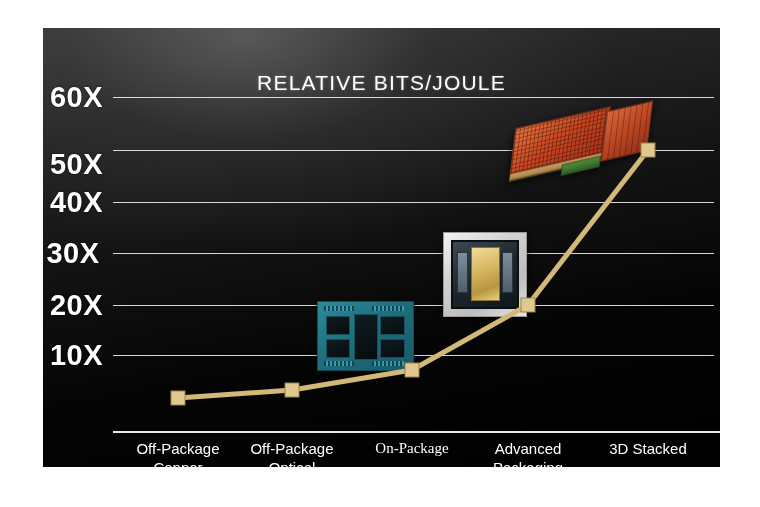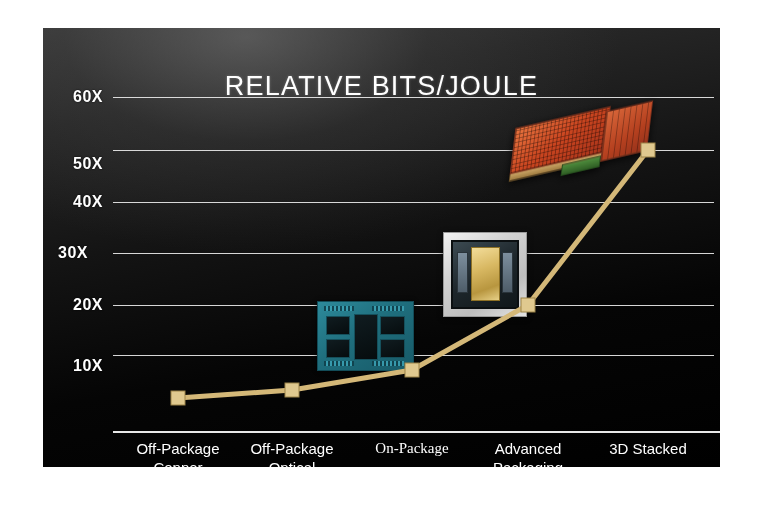--- a/index.html
+++ b/index.html
@@ -57,21 +57,21 @@
     width: 607px;
     height: 2px;
     background: #e8e8e8;
     bottom: 0;
   }
 
   .ytick {
     position: absolute;
     right: 726px;           
     color: #ffffff;
-    font-size: 16px;
+    font-size: 29px;
     font-weight: 700;
     letter-spacing: 0.5px;
     white-space: nowrap;
     text-align: right;
     width: 60px;
     transform: translateY(-50%);
     text-shadow: 0 0 2px rgba(0,0,0,0.9);
   }
 
   .xtick {
@@ -87,21 +87,21 @@
     white-space: pre-line;
   }
 
   #title {
     position: absolute;
     top: 43px;
     left: 0;
     width: 677px;
     text-align: center;
     color: #ffffff;
-    font-size: 27px;
+    font-size: 21px;
     font-weight: 400;
     letter-spacing: 1.2px;
     text-shadow: 0 0 3px rgba(255,255,255,0.25);
   }
 
   svg#series { position: absolute; left: 0; top: 0; overflow: visible; }
 
   
   .chip { position: absolute; }
 
@@ -193,21 +193,21 @@
 <div id="stage">
   <div id="panel">
 
     <div id="title">RELATIVE BITS/JOULE</div>
 
     <div class="ytick" style="left:0px; top:69px;">60X</div>
     <div class="ytick" style="left:0px; top:122px;margin-top:14px;">50X</div>
     <div class="ytick" style="left:0px; top:174px;">40X</div>
     <div class="ytick" style="left:0px; top:225px;text-align:center;">30X</div>
     <div class="ytick" style="left:0px; top:277px;">20X</div>
-    <div class="ytick" style="left:0px; top:338px;">10X</div>
+    <div class="ytick" style="left:0px; top:327px;">10X</div>
 
     <div id="plot">
 
       <div class="gridline" style="top:0px;"></div>
       <div class="gridline" style="top:53px;"></div>
       <div class="gridline" style="top:105px;"></div>
       <div class="gridline" style="top:156px;"></div>
       <div class="gridline" style="top:208px;"></div>
       <div class="gridline" style="top:258px;"></div>
       <div class="baseline"></div>

